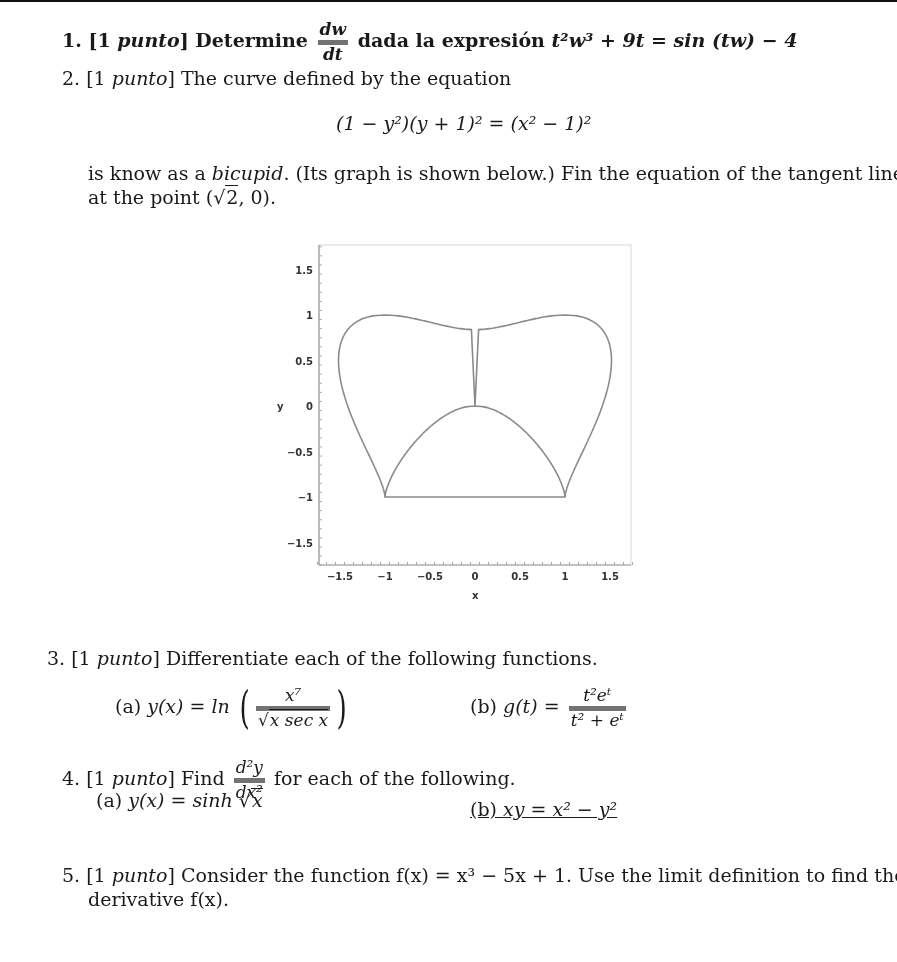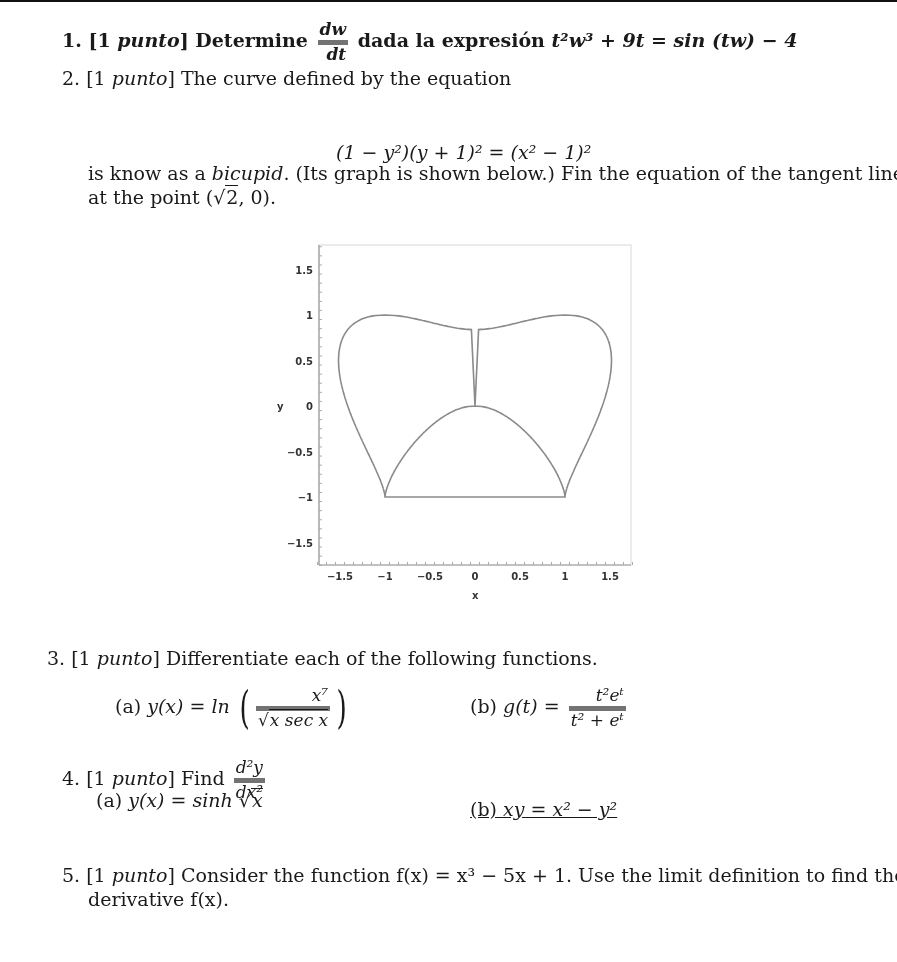--- a/index.html
+++ b/index.html
@@ -2,21 +2,21 @@
 <html><head>
 <meta charset="utf-8">
 <style>
   html, body { margin:0; padding:0; background:#ffffff; }
   body { width:897px; height:962px; position:relative; overflow:hidden;
          font-family:"DejaVu Serif", "Liberation Serif", serif; color:#1a1a1a; }
   .topline { position:absolute; left:0; top:0; width:897px; height:2px; background:#111; }
   .abs { position:absolute; white-space:nowrap; font-size:19px; line-height:1; }
   .it { font-style:italic; }
   .frac { display:inline-block; vertical-align:middle; text-align:center; font-size:17px; margin:0 3px; }
-  .frac > span { display:block; padding:0 2px; line-height:1.15;text-align:right; }
+  .frac > span { display:block; padding:0 2px; line-height:1.15; }
   .frac > span.den { border-top:5px solid #737373; }
   .sqrt { border-top:1px solid #1a1a1a; padding-left:1px; }
   .paren { font-size:44px; font-weight:200; vertical-align:middle; display:inline-block; transform:scaleX(0.6); }
   svg text { font-family:"DejaVu Sans","Liberation Sans",sans-serif; font-weight:bold; font-size:10px; fill:#333; }
 </style>
 </head>
 <body>
 
 <div class="topline"></div>
 
@@ -27,21 +27,21 @@
   <span class="frac it"><span>dw</span><span class="den">dt</span></span>
   <span>dada la expresión</span>
   <span class="it">t²w³ + 9t = sin (tw) − 4</span>
 </div>
 
 <div class="abs" style="left:62px; top:69px;">
   <span>2.</span>
   <span><span>[1 </span><span class="it">punto</span><span>]</span></span>
   <span>The curve defined by the equation</span>
 </div>
-<div class="abs it" style="left:336px; top:114px;margin-top:29px;">(1 − y²)(y + 1)² = (x² − 1)²</div>
+<div class="abs it" style="left:336px; top:114px;">(1 − y²)(y + 1)² = (x² − 1)²</div>
 <div class="abs" style="left:88px; top:164px;">
   <span>is know as a </span><span class="it">bicupid</span><span>. (Its graph is shown below.) Fin the equation of the tangent line</span>
 </div>
 <div class="abs" style="left:88px; top:188px;">
   <span>at the point (</span>√<span class="sqrt">2</span><span>, 0).</span>
 </div>
 
 <svg id="chart" style="position:absolute; left:0; top:0;" width="897" height="962" viewBox="0 0 897 962">
   <rect x="319" y="245" width="312" height="320" fill="none" stroke="#d8d8d8" stroke-width="1"></rect>
   <line x1="319" y1="245" x2="319" y2="565" stroke="#999" stroke-width="1.2"></line>
@@ -155,20 +155,21 @@
   <span>(b)</span>
   <span class="it">g(t) =</span>
   <span class="frac it"><span>t²eᵗ</span><span class="den">t² + eᵗ</span></span>
 </div>
 
 <div class="abs" style="left:62px; top:758px;">
   <span>4.</span>
   <span><span>[1 </span><span class="it">punto</span><span>]</span></span>
   <span>Find</span>
   <span class="frac it"><span>d²y</span><span class="den">dx²</span></span>
+  <span>for each of the following.</span>
 </div>
 <div class="abs" style="left:96px; top:791px;">
   <span>(a)</span>
   <span class="it">y(x) = sinh </span>√<span class="sqrt it">x</span>
 </div>
 <div class="abs" style="left:470px; top:800px;text-decoration:underline;">
   <span>(b)</span>
   <span class="it">xy = x² − y²</span>
 </div>
 

